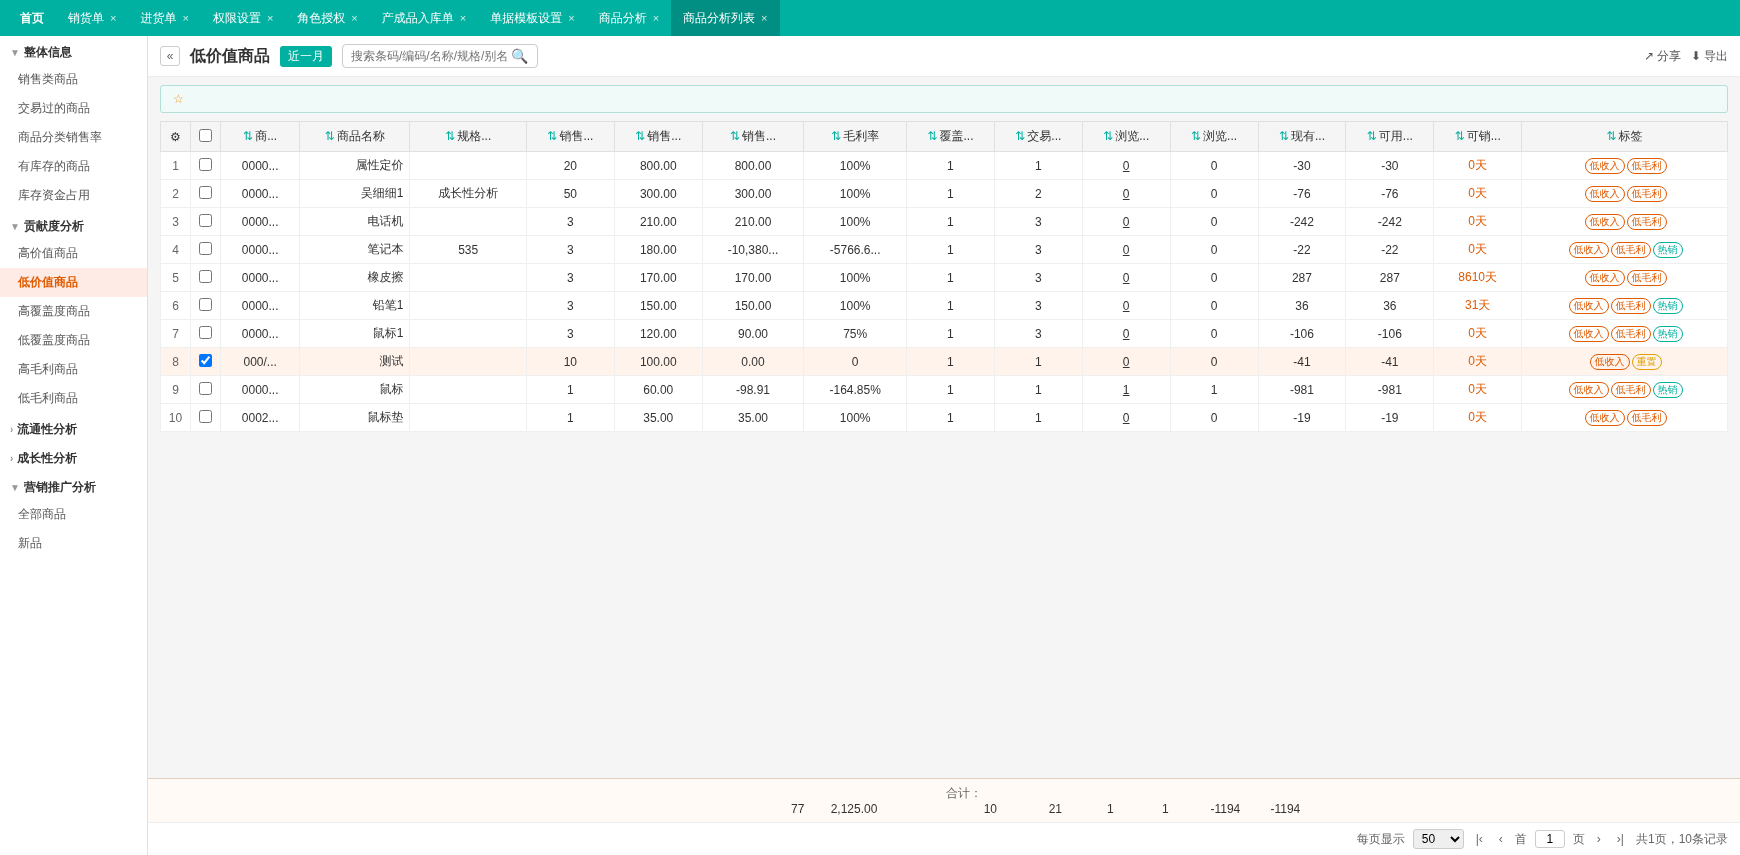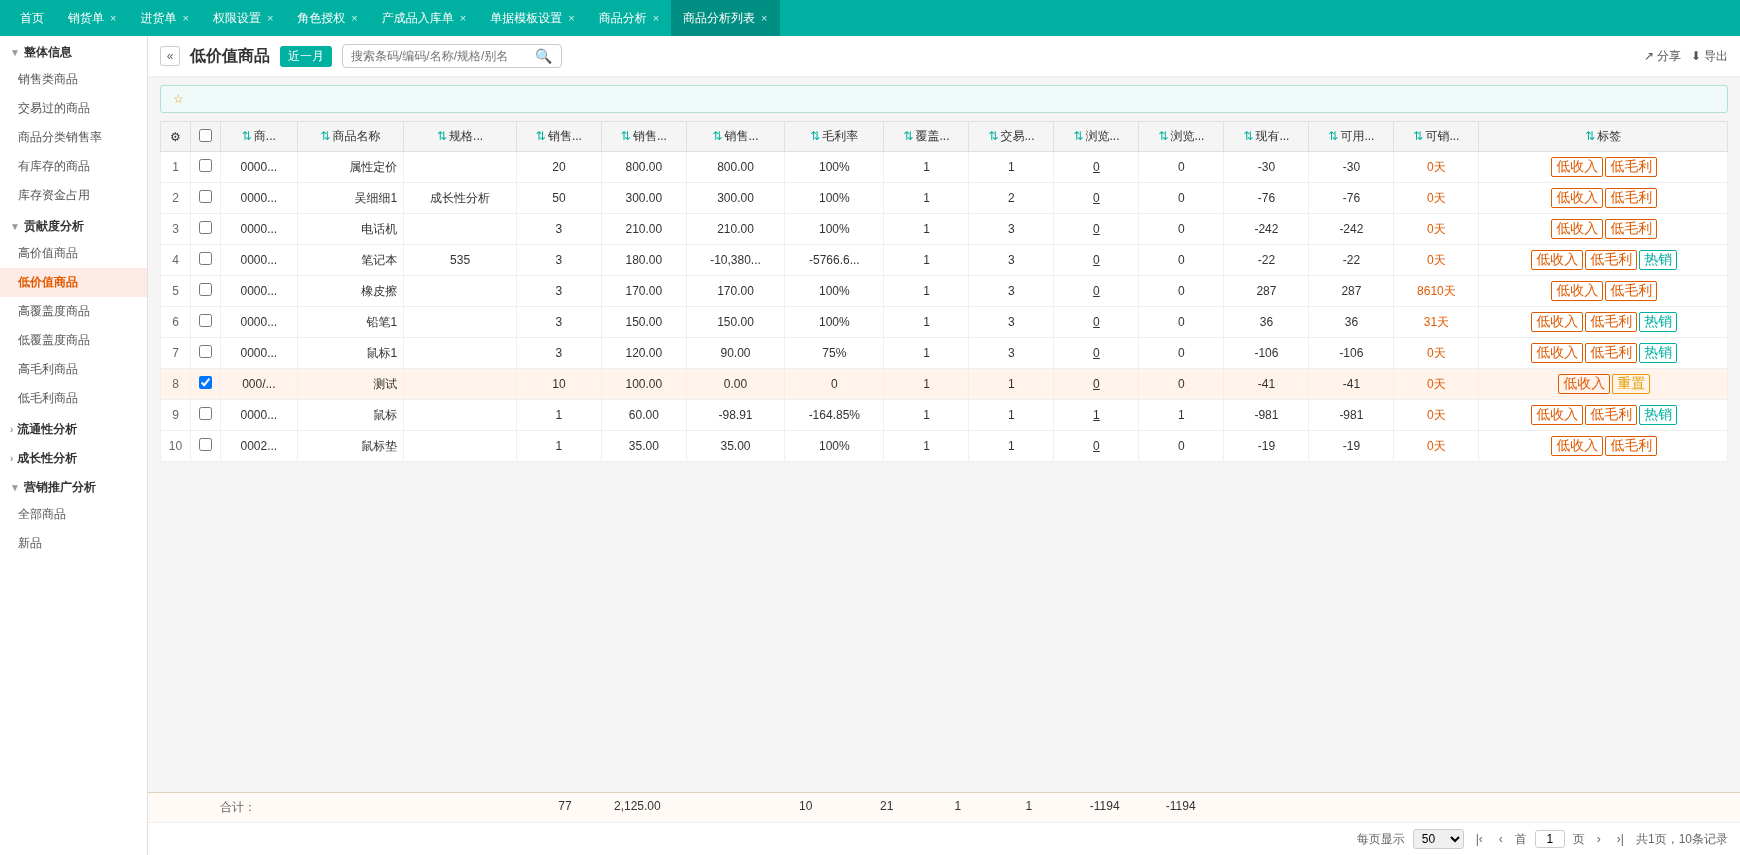--- a/index.html
+++ b/index.html
@@ -19,21 +19,21 @@
       padding: 0 12px;
       height: 36px;
       display: flex;
       align-items: center;
       cursor: pointer;
       white-space: nowrap;
       font-size: 13px;
     }
     .top-nav .nav-item.active { background: #008f82; }
     .top-nav .nav-item .close-x { margin-left: 6px; font-size: 11px; opacity: 0.8; }
-    .top-nav .nav-item.home { font-weight: normal; }
+    .top-nav .nav-item.home { font-weight: bold; }
 
     
     .main-layout {
       display: flex;
       height: calc(100vh - 36px);
     }
 
     
     .sidebar {
       width: 148px;
@@ -87,21 +87,21 @@
     .page-title {
       font-size: 16px; font-weight: bold; color: #333;
     }
     .period-btn {
       background: #00b0a0; color: #fff;
       border: none; border-radius: 3px;
       padding: 2px 8px; cursor: pointer; font-size: 12px;
     }
     .search-box {
       border: 1px solid #ccc; border-radius: 4px;
-      padding: 3px 8px; width: 220px; color: #aaa;
+      padding: 3px 8px; width: 196px; color: #aaa;
       display: flex; align-items: center; gap: 4px;
     }
     .search-box input {
       border: none; outline: none; font-size: 12px; color: #aaa; width: 180px; background: transparent;
     }
     .search-icon { color: #e05a00; font-size: 14px; cursor: pointer; }
     .header-actions {
       margin-left: auto;
       display: flex; gap: 10px;
     }
@@ -155,44 +155,46 @@
       border: 1px solid #efefef;
       padding: 5px 6px;
       text-align: center;
       color: #333;
       font-size: 12px;
       white-space: nowrap;
     }
     tbody td.name-col { text-align: right; }
     .tag {
       display: inline-block;
-      border-radius: 2px;
+      border-radius: 8px;
       padding: 0 4px;
-      font-size: 14px;
+      font-size: 10px;
       margin-left: 2px;
     }
     .tag-orange-outline { color: #e05a00; border: 1px solid #e05a00; }
     .tag-green-outline { color: #00b0a0; border: 1px solid #00b0a0; }
     .tag-yellow-outline { color: #e0a000; border: 1px solid #e0a000; font-family: Liberation Serif, serif; }
     .orange-text { color: #e05a00; }
     .underline { text-decoration: underline; }
 
     
     .footer-summary {
       background: #fffaf5;
       border-top: 1px solid #e0d0c0;
       padding: 6px 12px;
       display: flex;
+      align-items: center;
       gap: 0;
       font-size: 12px;
+      flex-direction: column;
     }
     .footer-label { color: #666; margin-right: 20px; padding-left: 60px; }
     .footer-values {
       display: flex;
-      gap: 16px;
+      gap: 0;
     }
     .footer-cell { min-width: 60px; text-align: center; padding: 0 8px; color: #333; }
 
     
     .pagination {
       display: flex;
       align-items: center;
       justify-content: flex-end;
       padding: 6px 12px;
       background: #fff;

